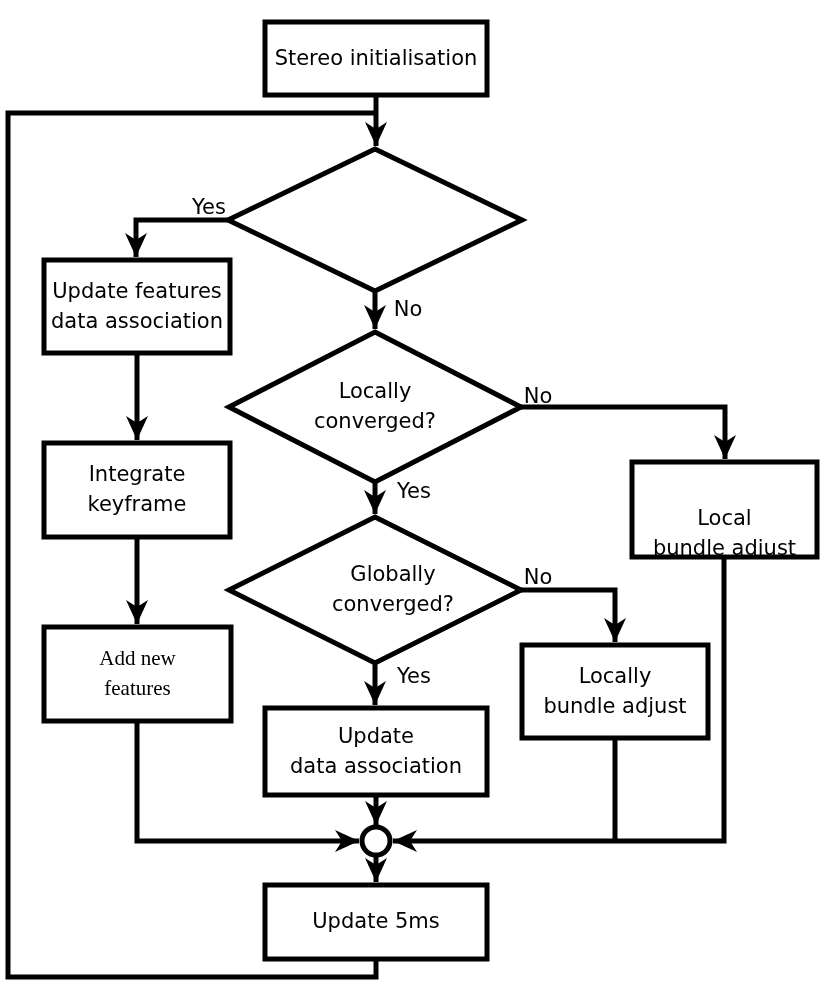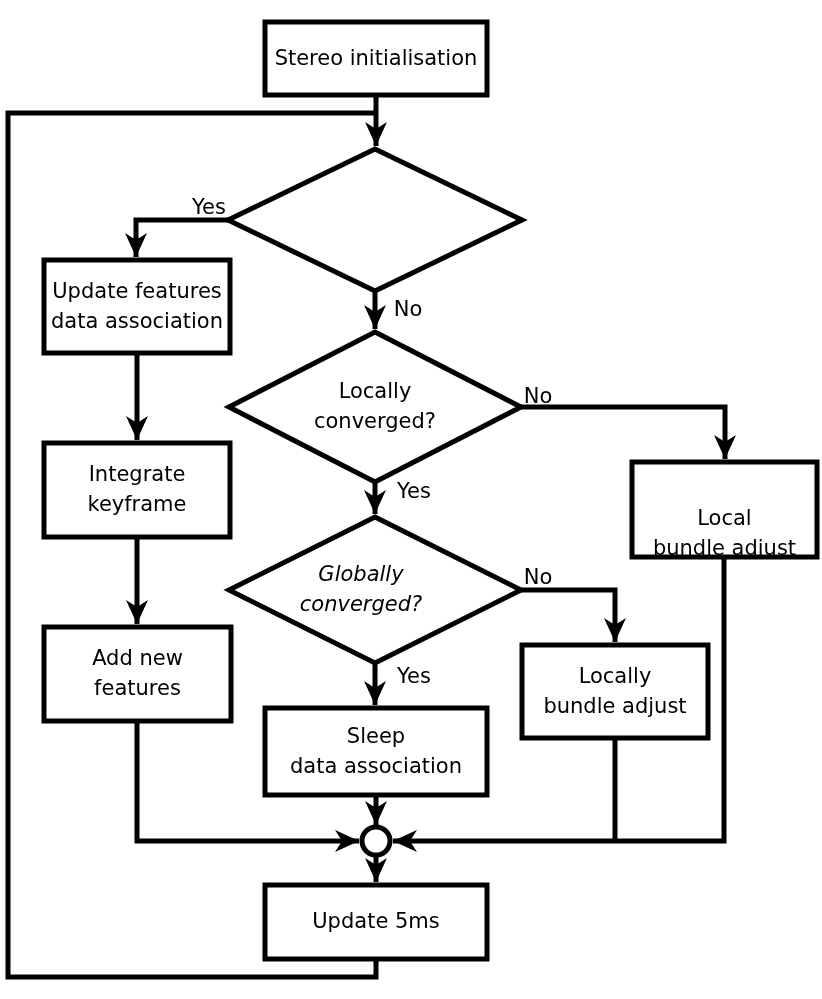--- a/index.html
+++ b/index.html
@@ -106,37 +106,37 @@
   <div class="node-label" style="left:44px; top:443px; width:186px; height:94px;">
     <span>Integrate
 keyframe</span>
   </div>
 
   <div class="node-label" style="left:632px; top:486px; width:185px; height:95px;">
     <span>Local
 bundle adjust</span>
   </div>
 
-  <div class="node-label" style="left:261px; top:540px; width:200px; height:100px;font-style:italic;">
+  <div class="node-label" style="left:293px; top:540px; width:200px; height:100px;">
     <span>Globally
 converged?</span>
   </div>
 
-  <div class="node-label" style="left:44px; top:627px; width:187px; height:94px;">
+  <div class="node-label" style="left:44px; top:627px; width:187px; height:94px;font-family:Liberation Serif, serif;">
     <span>Add new
 features</span>
   </div>
 
   <div class="node-label" style="left:522px; top:645px; width:186px; height:93px;">
     <span>Locally
 bundle adjust</span>
   </div>
 
   <div class="node-label" style="left:265px; top:708px; width:222px; height:87px;">
-    <span>Sleep
+    <span>Update
 data association</span>
   </div>
 
   <div class="node-label" style="left:265px; top:885px; width:222px; height:74px;">
     <span>Update 5ms</span>
   </div>
 
   <div class="edge-label" style="left:209px; top:207px;">Yes</div>
   <div class="edge-label" style="left:408px; top:309px;">No</div>
   <div class="edge-label" style="left:538px; top:396px;">No</div>

